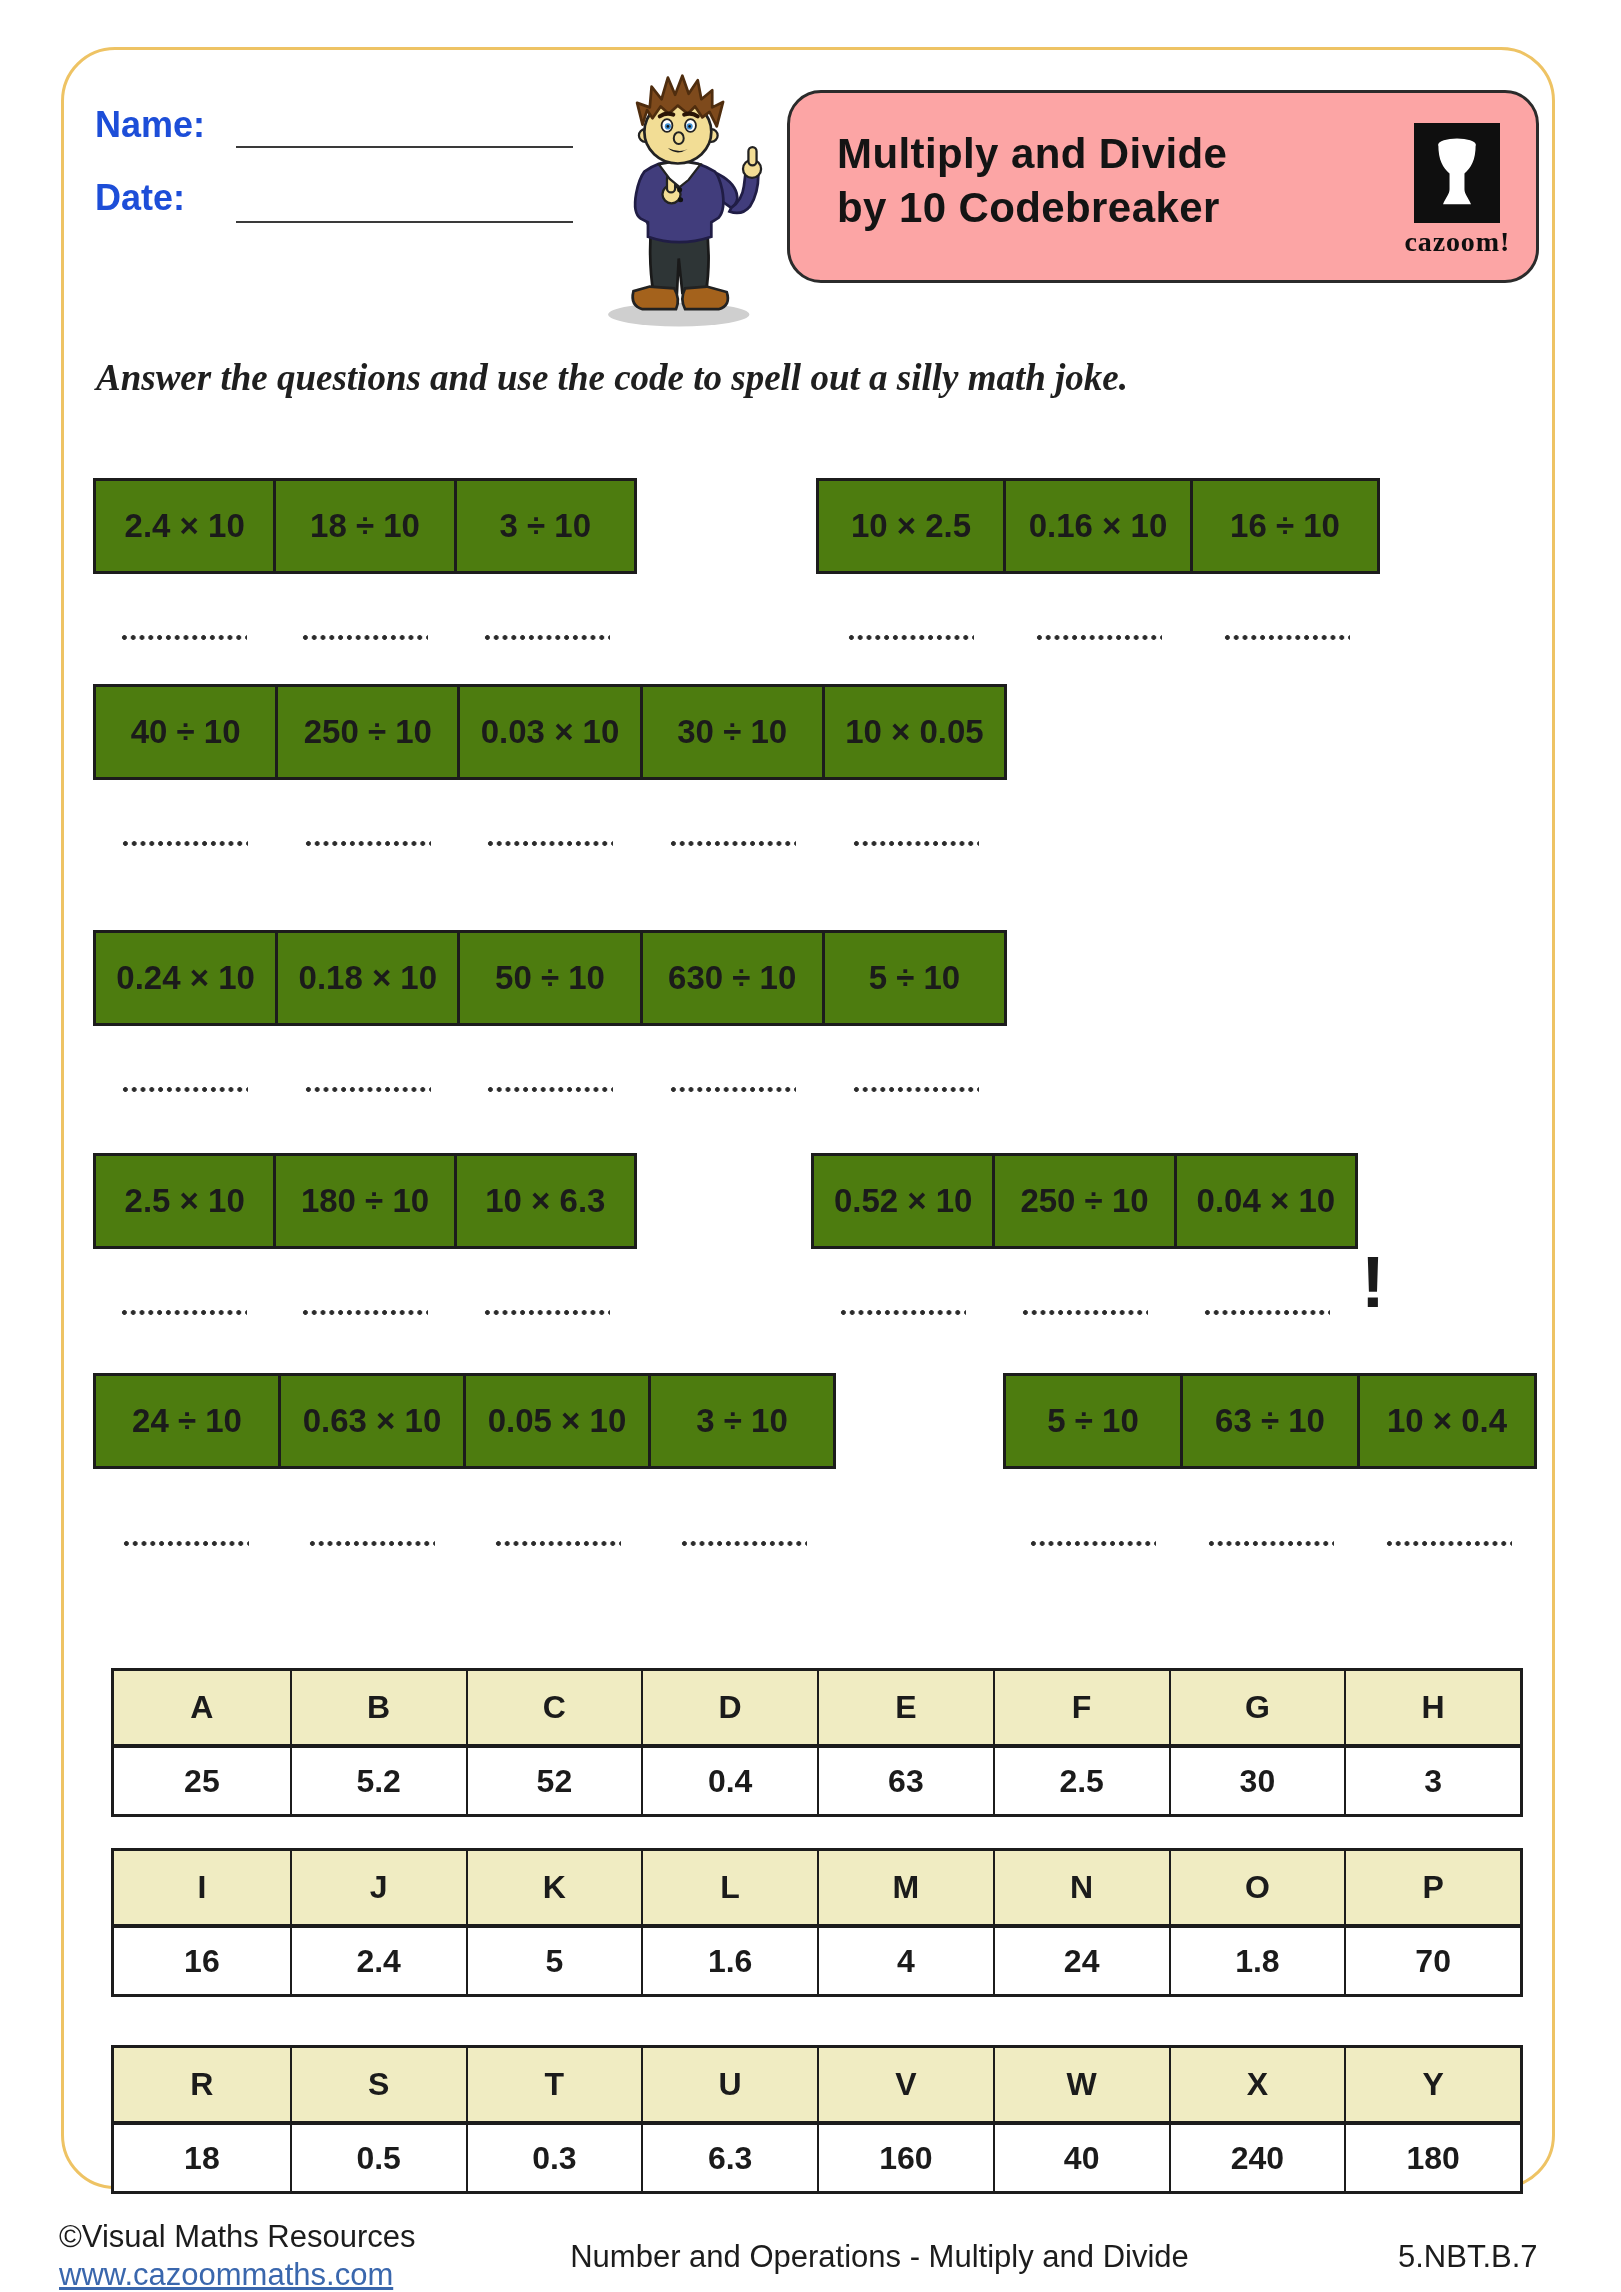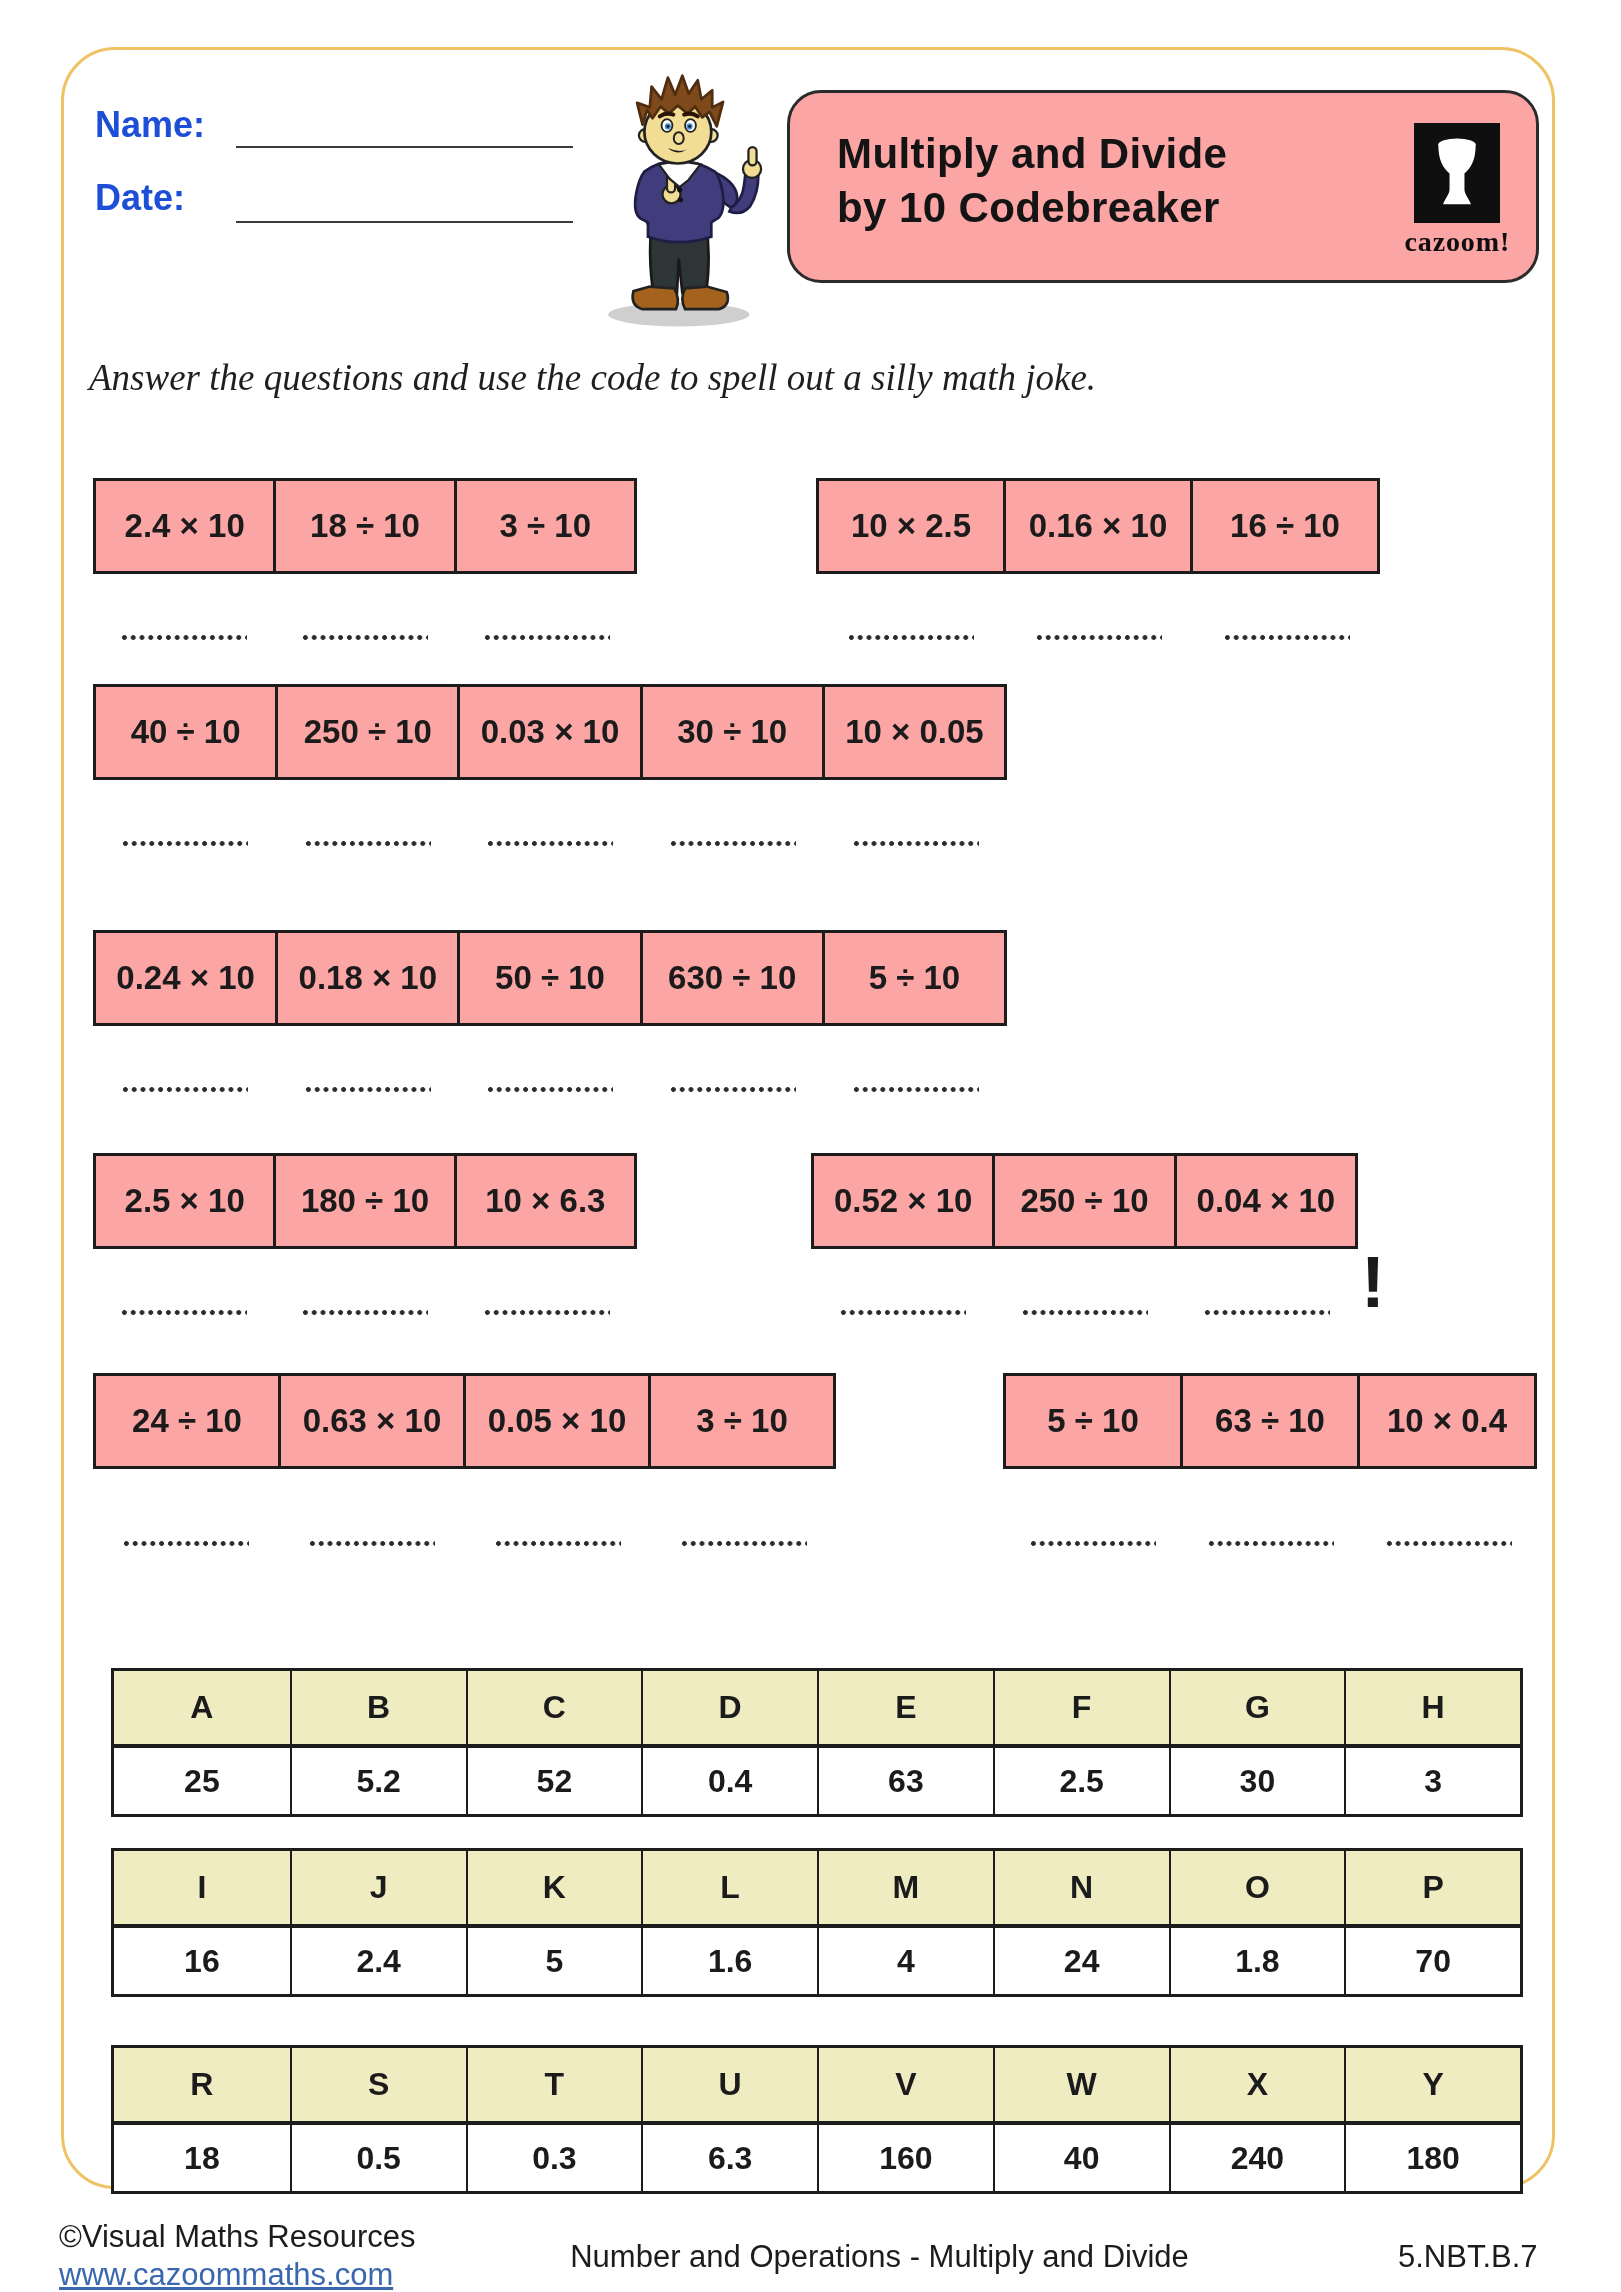--- a/index.html
+++ b/index.html
@@ -28,28 +28,28 @@
   }
   .title-text {
     position:absolute; left:47px; top:34px; font-weight:bold; font-size:42px;
     line-height:1.28; color:#141414; letter-spacing:0.4px;
   }
   .logo { position:absolute; right:19.7px; top:30px; width:118px; text-align:center; }
   .logo-box { width:86px; height:100px; background:#0f0f0f; margin:0 auto; display:flex; align-items:center; justify-content:center; }
   .logo-text { font-family:"Liberation Serif", serif; font-weight:bold; font-size:28px; color:#0f0f0f; margin-top:2.7px; letter-spacing:0.9px; }
   
   .instruction {
-    position:absolute; left:89px; top:356px; font-family:"Liberation Serif", serif;
-    font-style:italic; font-size:37px; color:#1f1f1f;
+    position:absolute; left:96px; top:356px; font-family:"Liberation Serif", serif;
+    font-style:italic; font-size:37px; color:#1f1f1f;font-weight:bold;
   }
   
   .q-group { position:absolute; }
   .q-cells { display:flex; }
   .q-cell {
-    flex:1; height:96px; box-sizing:border-box; background:#fca5a5;
+    flex:1; height:96px; box-sizing:border-box; background:#4d7c0f;
     border:3.6px solid #1c1c1c; display:flex; align-items:center; justify-content:center;
     font-weight:bold; font-size:33px; color:#1b1b1b; white-space:nowrap;
   }
   .q-cell:not(:first-child) { border-left:0; }
   .q-dots { display:flex; margin-top:59px; height:10.7px; }
   .dot-slot { flex:1; display:flex; justify-content:center; }
   .dots {
     width:127px; height:9px;
     background-image:radial-gradient(circle, #2b2b2b 2.1px, transparent 2.6px);
     background-size:8.8px 9px; background-repeat:repeat-x; background-position:left center;

